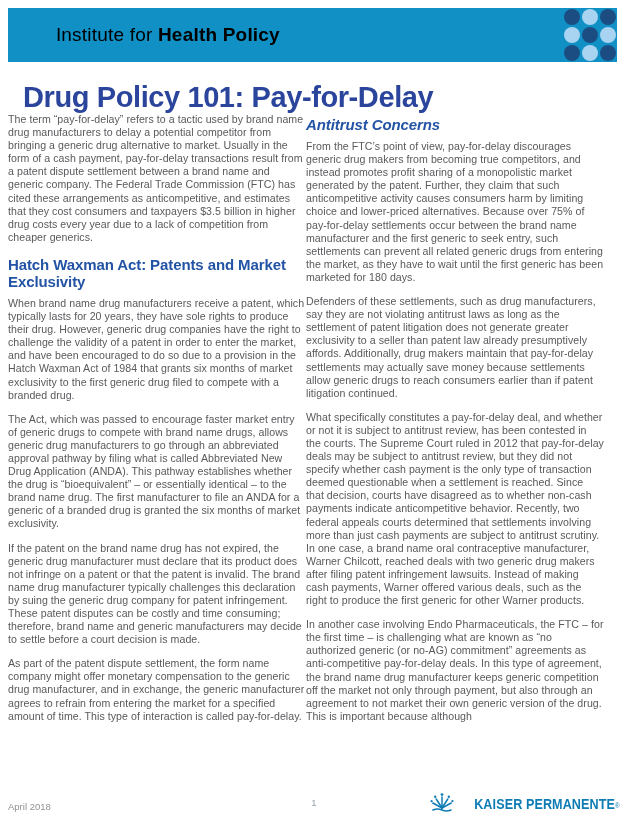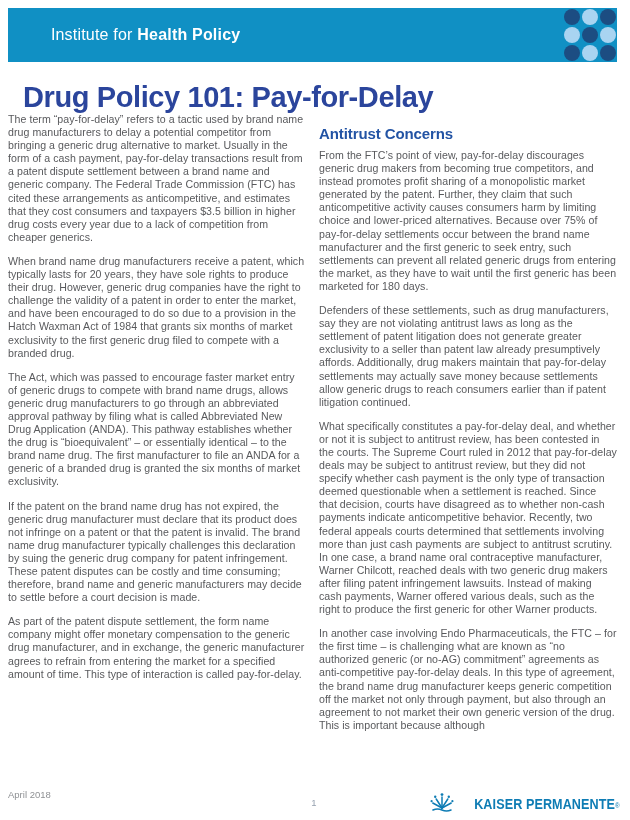--- a/index.html
+++ b/index.html
@@ -16,22 +16,22 @@
   .header-bar {
     position: absolute;
     left: 8px; top: 8px;
     width: 609px; height: 54px;
     background: #1090c4;
     display: flex;
     align-items: center;
   }
   .brand-line {
     margin-left: 15px;
-    color: #ffffff;
-    font-size: 16px;
+    color: #000000;
+    font-size: 19px;
     letter-spacing: 0.2px;
     white-space: pre;
   }
   .brand-regular { font-weight: 400; }
   .brand-bold { font-weight: 700; }
 
   .dots-logo {
     position: absolute;
     right: 1px; top: 1px;
     width: 52px; height: 52px;
@@ -55,49 +55,49 @@
     font-weight: 700;
     letter-spacing: -0.4px;
   }
 
   
   .columns {
     position: absolute;
     left: 8px; top: 113px;
     width: 613px;
     display: flex;
-    gap: 13px;
+    gap: 0;
   }
   .col { width: 298px; }
   .col p {
     margin: 0 0 11px 0;
     color: #58595c;
     font-size: 10.6px;
     line-height: 13.1px;
     letter-spacing: 0.05px;
   }
   .col h2 {
     margin: 12px 0 7px 0;
     color: #2253a4;
     font-size: 15px;
     line-height: 17px;
     font-weight: 700;
     letter-spacing: -0.1px;
   }
-  .col h2:first-child { margin-top: 12px; }
+  .col h2:first-child { margin-top: 3px; font-style: italic; }
 
   
   .footer {
     position: absolute;
     left: 8px; right: 10px; bottom: 8px;
     height: 26px;
   }
   .footer-date {
     position: absolute;
-    left: 0; bottom: 12px;
+    left: 0; bottom: 0;
     color: #8f9194;
     font-size: 9.5px;
   }
   .footer-page {
     position: absolute;
     left: 50%; bottom: 4px;
     transform: translateX(-50%);
     color: #97a2b0;
     font-size: 9.5px;
   }
@@ -144,20 +144,21 @@
         <div class="dot" style="background: rgb(169, 212, 241);"></div>
         <div class="dot" style="background: rgb(28, 77, 130);"></div>
       </div>
   </div>
 
   <h1 class="doc-title">Drug Policy 101: Pay-for-Delay</h1>
 
   <div class="columns">
     <div class="col" id="left-col">
         <p>The term “pay-for-delay” refers to a tactic used by brand name drug manufacturers to delay a potential competitor from bringing a generic drug alternative to market. Usually in the form of a cash payment, pay-for-delay transactions result from a patent dispute settlement between a brand name and generic company. The Federal Trade Commission (FTC) has cited these arrangements as anticompetitive, and estimates that they cost consumers and taxpayers $3.5 billion in higher drug costs every year due to a lack of competition from cheaper generics.</p>
+        <h2>Hatch Waxman Act: Patents and Market Exclusivity</h2>
         <p>When brand name drug manufacturers receive a patent, which typically lasts for 20 years, they have sole rights to produce their drug. However, generic drug companies have the right to challenge the validity of a patent in order to enter the market, and have been encouraged to do so due to a provision in the Hatch Waxman Act of 1984 that grants six months of market exclusivity to the first generic drug filed to compete with a branded drug.</p>
         <p>The Act, which was passed to encourage faster market entry of generic drugs to compete with brand name drugs, allows generic drug manufacturers to go through an abbreviated approval pathway by filing what is called Abbreviated New Drug Application (ANDA). This pathway establishes whether the drug is “bioequivalent” – or essentially identical – to the brand name drug. The first manufacturer to file an ANDA for a generic of a branded drug is granted the six months of market exclusivity.</p>
         <p>If the patent on the brand name drug has not expired, the generic drug manufacturer must declare that its product does not infringe on a patent or that the patent is invalid. The brand name drug manufacturer typically challenges this declaration by suing the generic drug company for patent infringement. These patent disputes can be costly and time consuming; therefore, brand name and generic manufacturers may decide to settle before a court decision is made.</p>
         <p>As part of the patent dispute settlement, the form name company might offer monetary compensation to the generic drug manufacturer, and in exchange, the generic manufacturer agrees to refrain from entering the market for a specified amount of time. This type of interaction is called pay-for-delay.</p>
       </div>
     <div class="col" id="right-col">
         <h2>Antitrust Concerns</h2>
         <p>From the FTC’s point of view, pay-for-delay discourages generic drug makers from becoming true competitors, and instead promotes profit sharing of a monopolistic market generated by the patent. Further, they claim that such anticompetitive activity causes consumers harm by limiting choice and lower-priced alternatives. Because over 75% of pay-for-delay settlements occur between the brand name manufacturer and the first generic to seek entry, such settlements can prevent all related generic drugs from entering the market, as they have to wait until the first generic has been marketed for 180 days.</p>
         <p>Defenders of these settlements, such as drug manufacturers, say they are not violating antitrust laws as long as the settlement of patent litigation does not generate greater exclusivity to a seller than patent law already presumptively affords. Additionally, drug makers maintain that pay-for-delay settlements may actually save money because settlements allow generic drugs to reach consumers earlier than if patent litigation continued.</p>
         <p>What specifically constitutes a pay-for-delay deal, and whether or not it is subject to antitrust review, has been contested in the courts. The Supreme Court ruled in 2012 that pay-for-delay deals may be subject to antitrust review, but they did not specify whether cash payment is the only type of transaction deemed questionable when a settlement is reached. Since that decision, courts have disagreed as to whether non-cash payments indicate anticompetitive behavior. Recently, two federal appeals courts determined that settlements involving more than just cash payments are subject to antitrust scrutiny. In one case, a brand name oral contraceptive manufacturer, Warner Chilcott, reached deals with two generic drug makers after filing patent infringement lawsuits. Instead of making cash payments, Warner offered various deals, such as the right to produce the first generic for other Warner products.</p>

